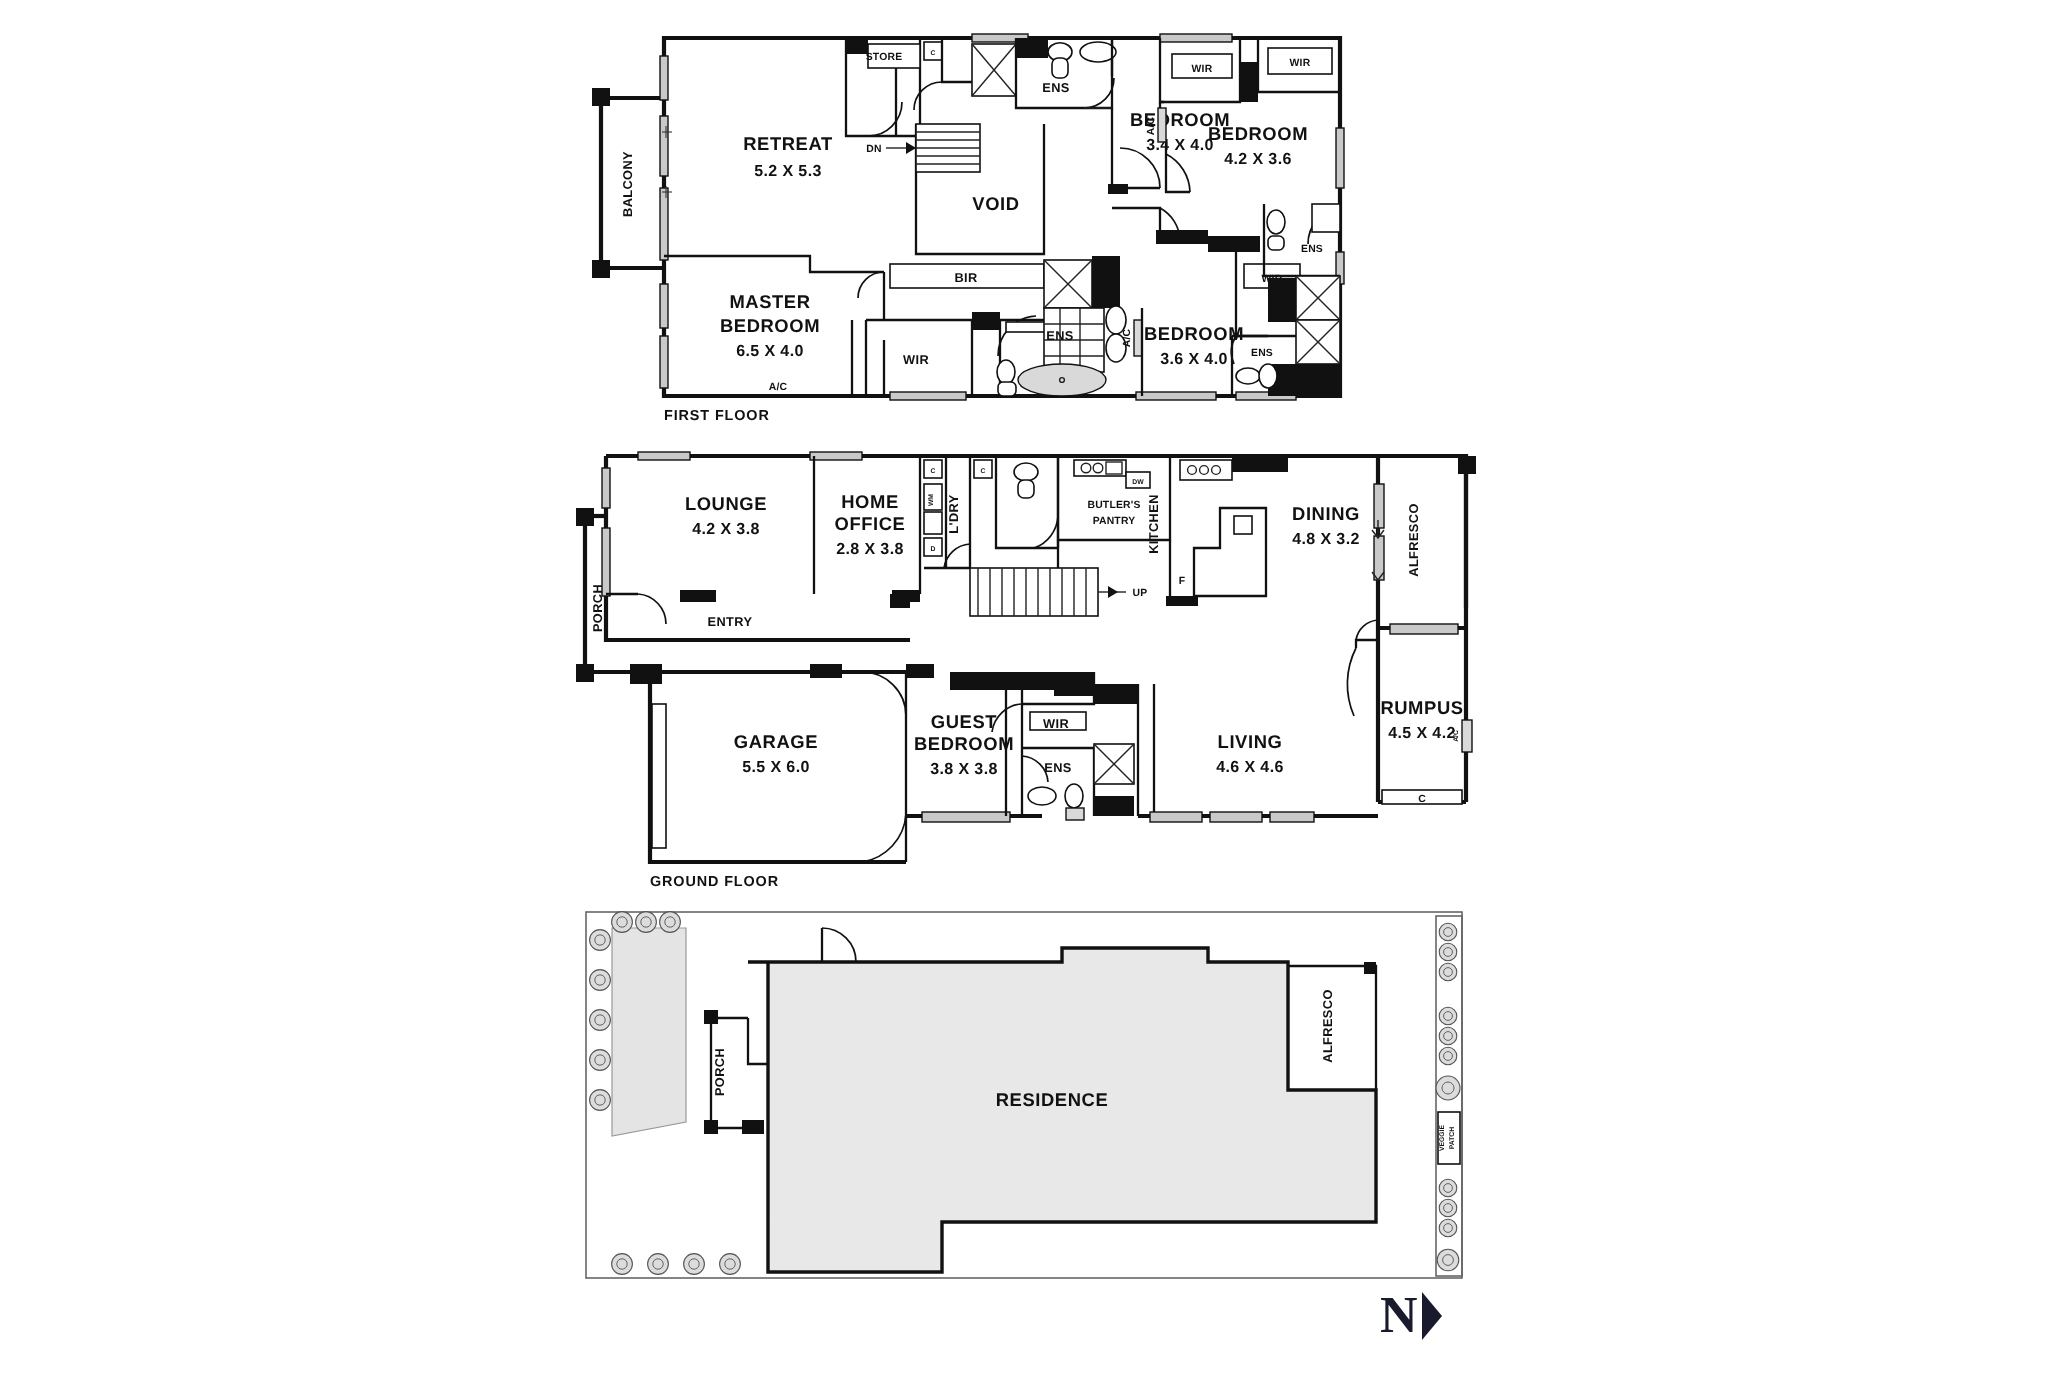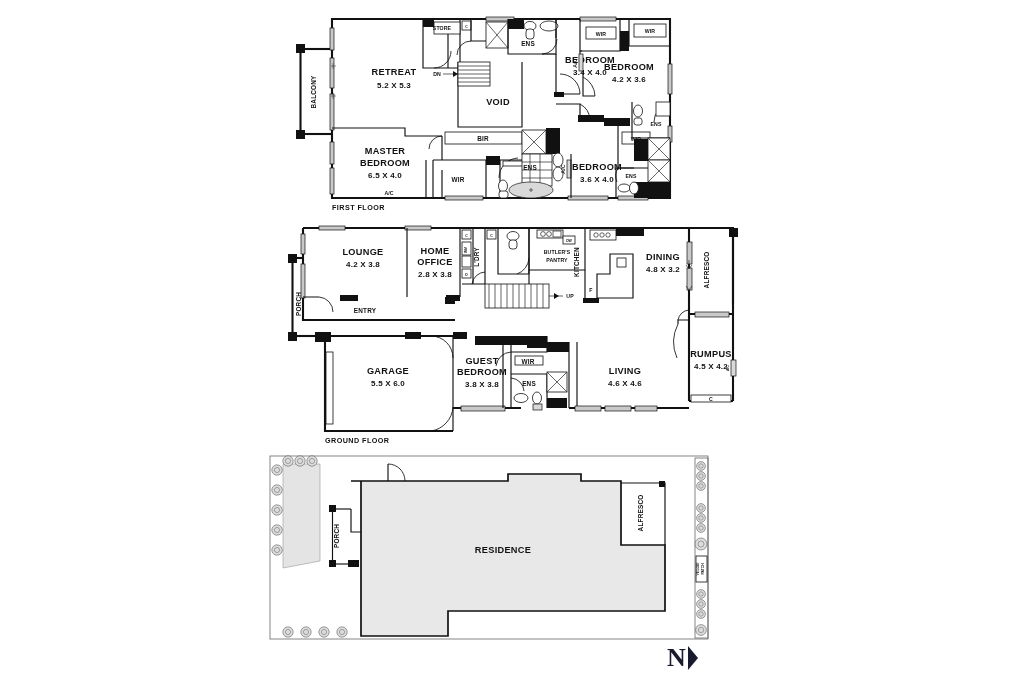--- a/index.html
+++ b/index.html
@@ -453,21 +453,21 @@
   </g>
   <text class="rname" x="426" y="145" text-anchor="middle">RUMPUS</text>
   <text class="rdim" x="426" y="157" text-anchor="middle">4.5 X 4.2</text>
   <text class="rmicro" x="444" y="156" transform="rotate(-90 444 156)" text-anchor="middle">A/C</text>
   <text class="rtiny" x="426" y="189" text-anchor="middle">C</text>
 
   <text class="flabel" x="40" y="231">GROUND FLOOR</text>
 </svg>
 </div>
 
-<div class="plan" id="site-plan" style="left:263px;top:448px;width:480px;height:242px;">
+<div class="plan" id="site-plan" style="left:286px;top:448px;width:480px;height:242px;">
 <svg width="480" height="242" viewBox="0 0 480 242">
 
   <rect class="lotline" x="7" y="8" width="438" height="183"></rect>
 
   <polygon class="gardenfill" points="20,16 57,16 57,113 20,120"></polygon>
 
   <g>
     <g>
           <circle class="tree" cx="14" cy="22" r="5.2"></circle>
           <circle class="treein" cx="14" cy="22" r="2.6"></circle>

